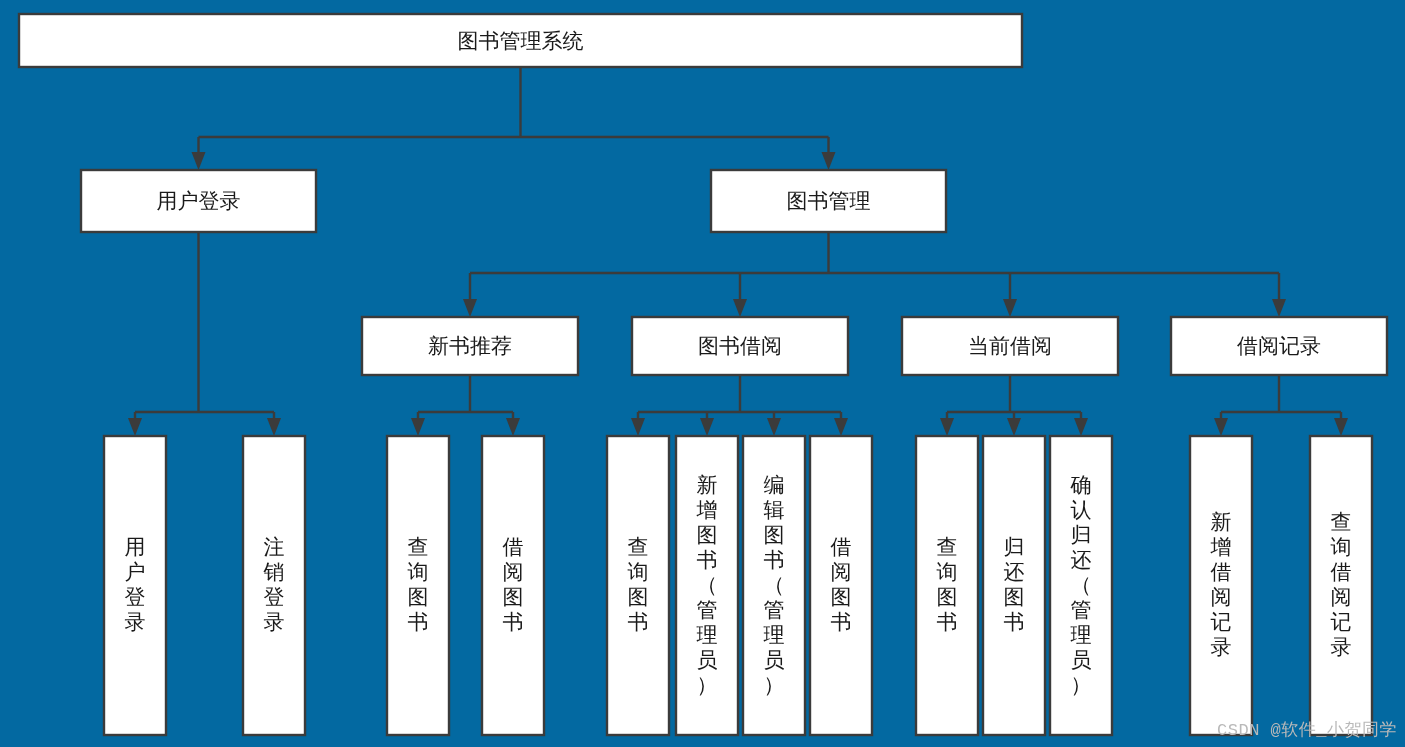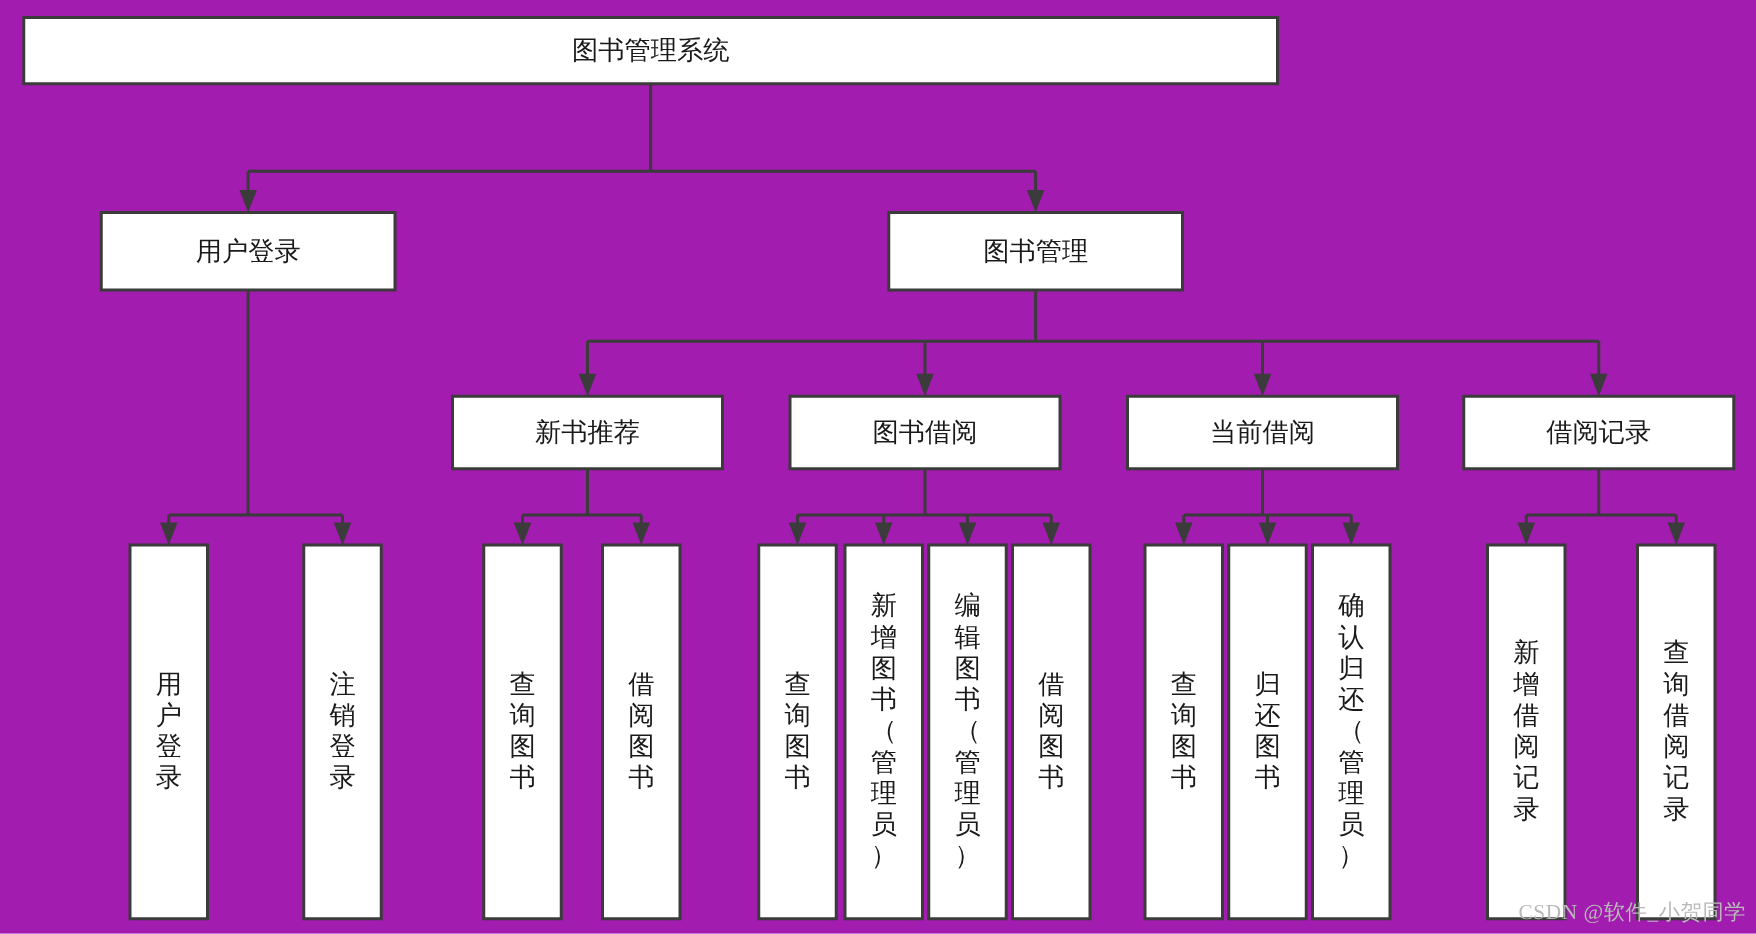--- a/index.html
+++ b/index.html
@@ -7,21 +7,21 @@
     padding: 0;
     background: #ffffff;
   }
   body {
     font-family: "DejaVu Sans", "Liberation Sans", sans-serif;
   }
   #diagram-root {
     position: relative;
     width: 1405px;
     height: 747px;
-    background: #a21caf;
+    background: #0369a1;
     overflow: hidden;
   }
   svg.diagram-svg {
     position: absolute;
     left: 0;
     top: 0;
     width: 1405px;
     height: 747px;
   }
   .node-box {
@@ -42,21 +42,21 @@
     fill: #1a1a1a;
     font-family: "DejaVu Sans", "Liberation Sans", sans-serif;
     font-size: 21px;
     text-anchor: middle;
     dominant-baseline: middle;
   }
   .watermark {
     position: absolute;
     right: 8px;
     bottom: 6px;
-    font-family: Liberation Serif, serif;
+    font-family: Liberation Mono, monospace;
     font-size: 17px;
     color: #b9b9b9;
     white-space: nowrap;
     letter-spacing: 0.5px;
   }
 </style>
 </head>
 <body>
 
 <div id="diagram-root">

